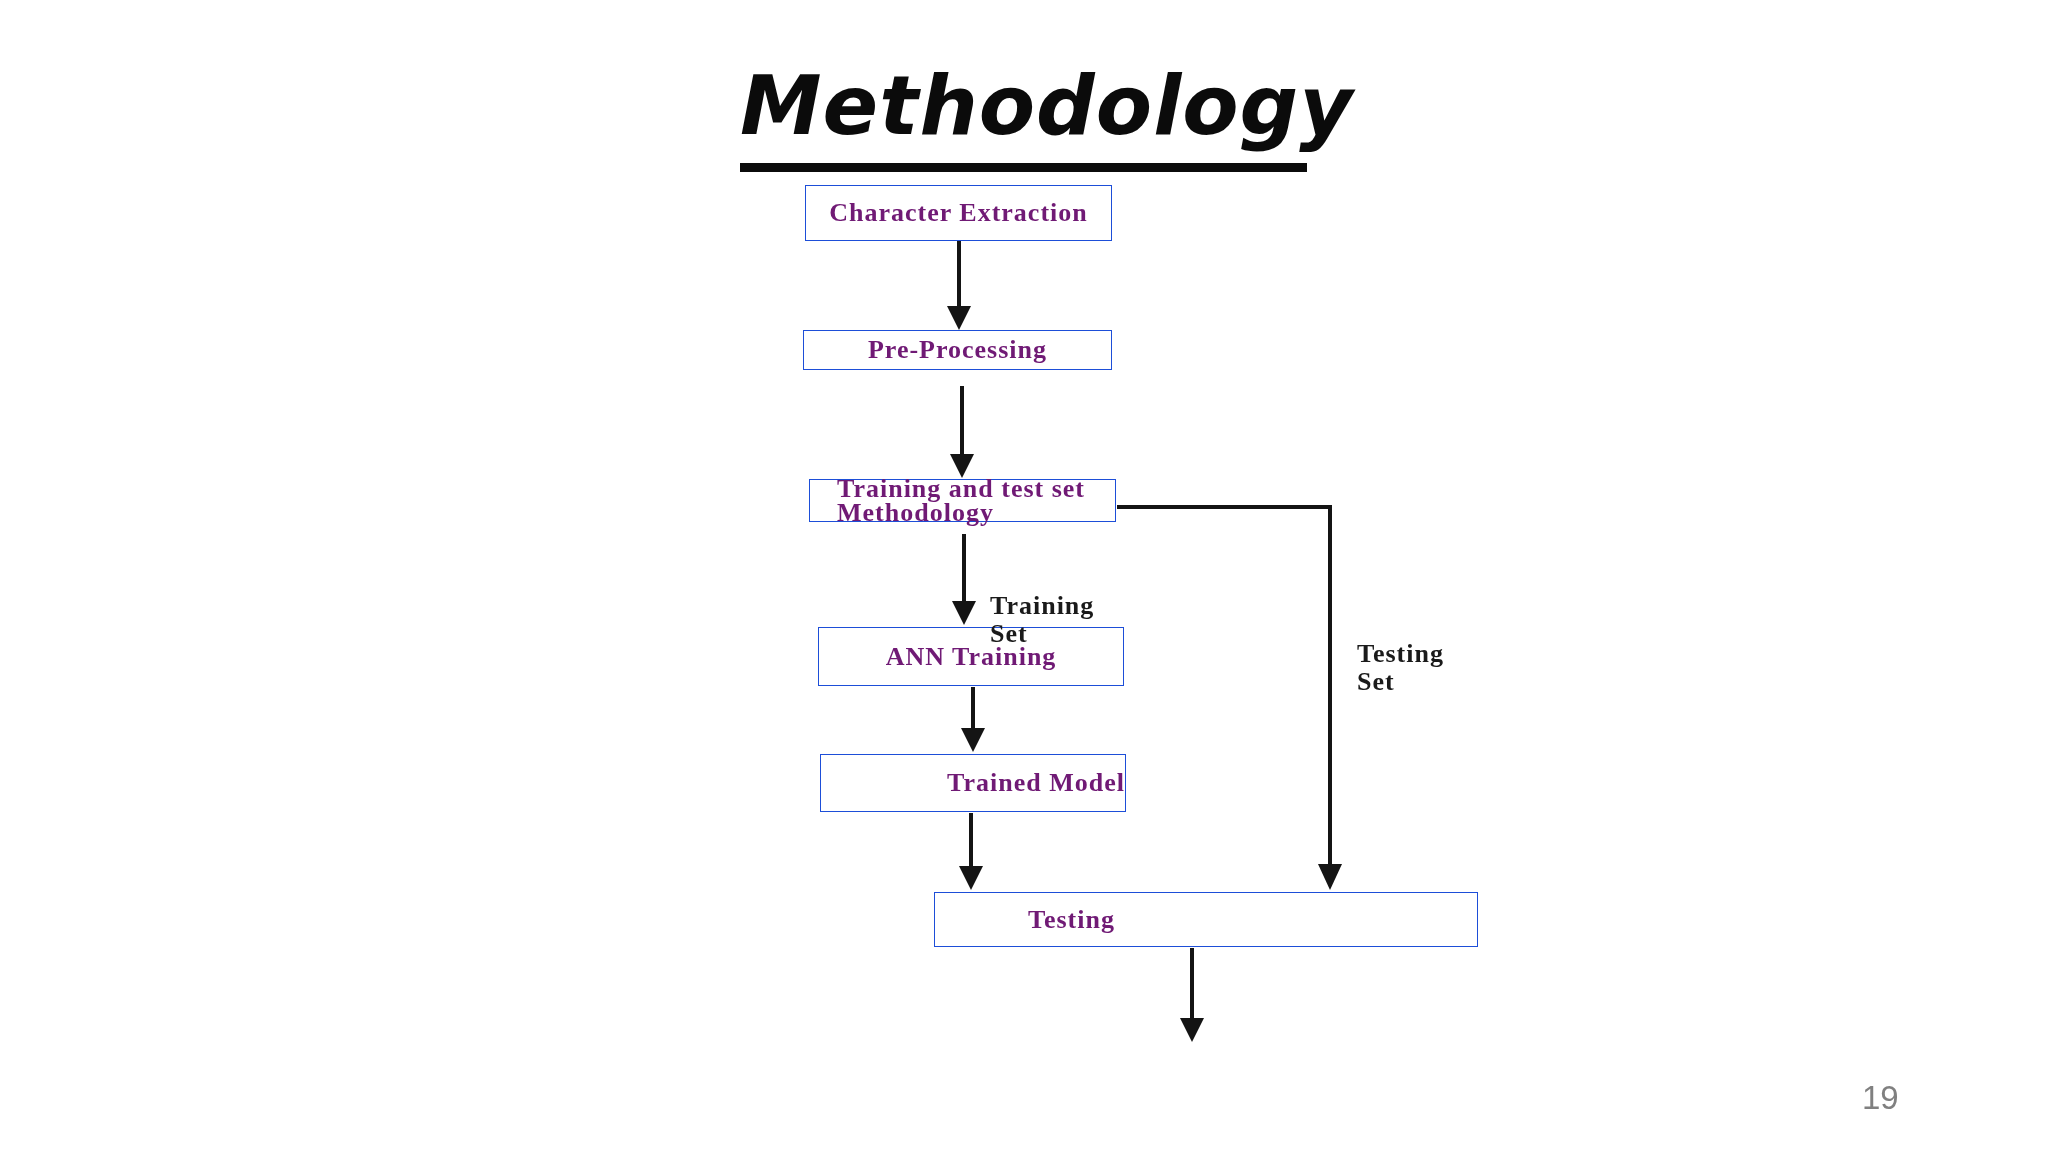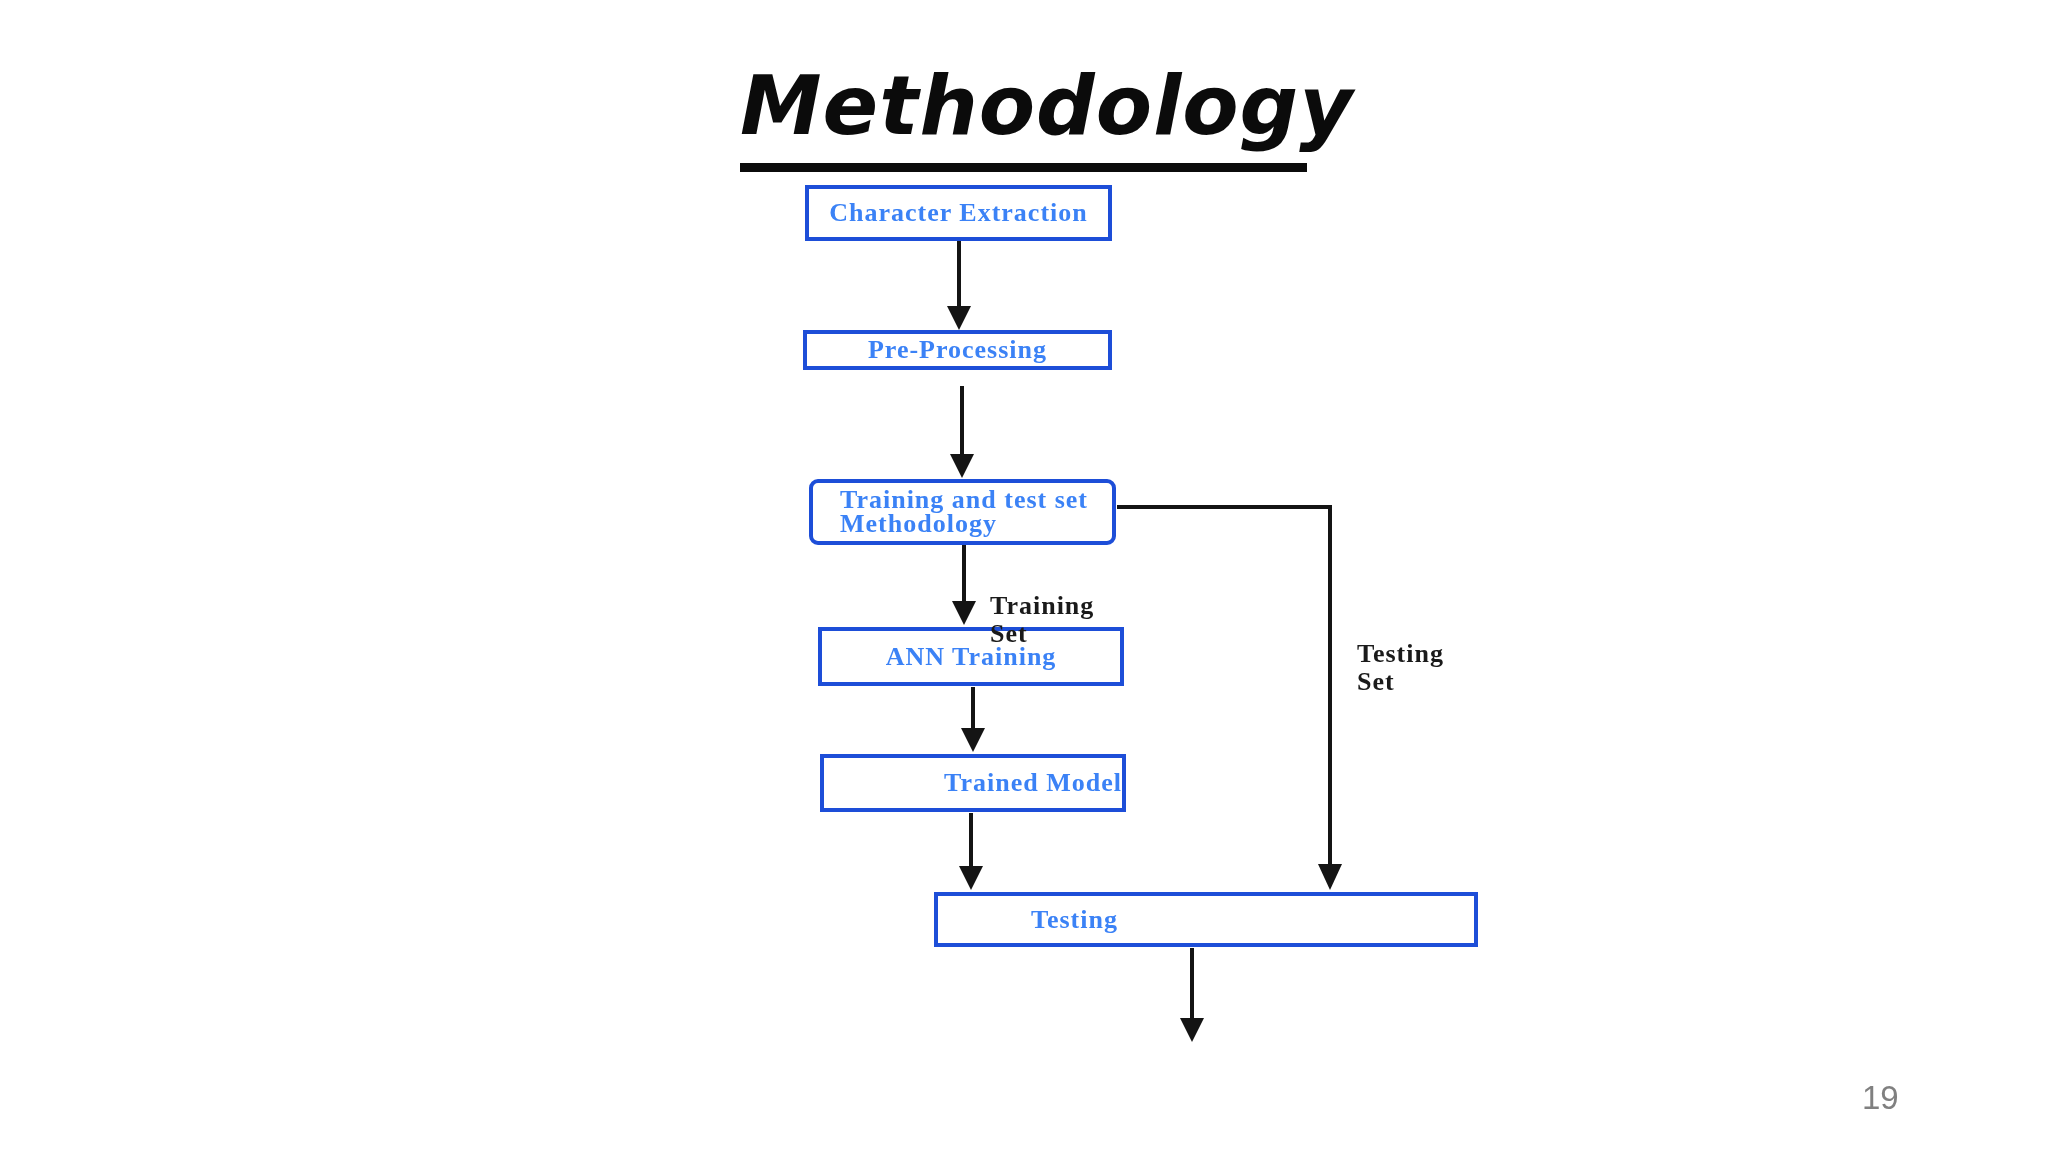--- a/index.html
+++ b/index.html
@@ -35,37 +35,37 @@
     top: 163px;
     width: 567px;
     height: 9px;
     background: #0b0b0b;
   }
 
   
   .fbox {
     position: absolute;
     box-sizing: border-box;
-    border: 4px solid #1d4ed8;
+    border: 1px solid #1d4ed8;
     background: #ffffff;
     font-weight: 700;
     font-size: 26px;
     letter-spacing: 1px;
-    color: #3b82f6;
+    color: #701a75;
     display: flex;
     align-items: center;
     justify-content: center;
     line-height: 24px;
     white-space: nowrap;
   }
   .fbox.align-left { justify-content: flex-start; }
 
   #box-character-extraction { left: 805px;  top: 185px;  width: 307px; height: 56px; }
   #box-pre-processing       { left: 803px;  top: 330px;  width: 309px; height: 40px; }
-  #box-separation           { left: 809px;  top: 479px;  width: 307px; height: 66px; padding-left: 27px; border-radius: 9px; }
+  #box-separation           { left: 809px;  top: 479px;  width: 307px; height: 43px; padding-left: 27px; }
   #box-ann-training         { left: 818px;  top: 627px;  width: 306px; height: 59px; }
   #box-trained-model        { left: 820px;  top: 754px;  width: 306px; height: 58px; justify-content: flex-end; }
   #box-testing              { left: 934px;  top: 892px;  width: 544px; height: 55px; padding-left: 93px; }
   #box-accuracy             { left: 1068px; top: 1044px; width: 289px; height: 50px; }
 
   .two-line { flex-direction: column; align-items: flex-start; justify-content: center; }
 
   
   .edge-label {
     position: absolute;

